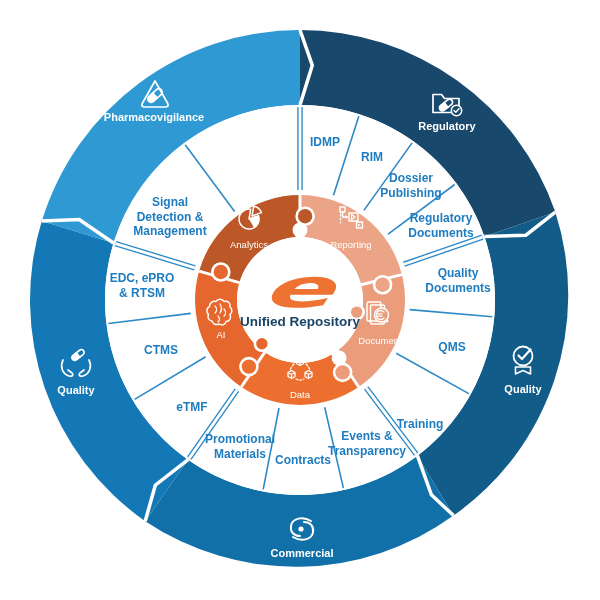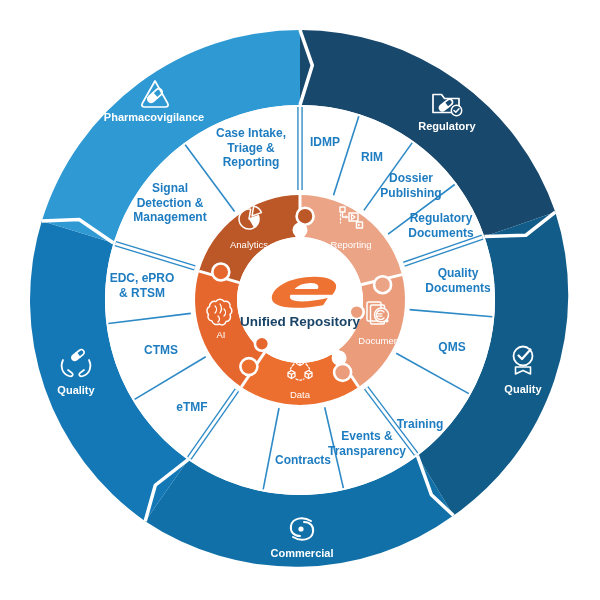--- a/index.html
+++ b/index.html
@@ -225,30 +225,29 @@
 Publishing</div>
   <div class="label mid-label" style="left:441px;top:226px">Regulatory
 Documents</div>
   <div class="label mid-label" style="left:458px;top:281px">Quality
 Documents</div>
   <div class="label mid-label" style="left:452px;top:347px">QMS</div>
   <div class="label mid-label" style="left:420px;top:424px">Training</div>
   <div class="label mid-label" style="left:367px;top:444px">Events &amp;
 Transparency</div>
   <div class="label mid-label" style="left:303px;top:460px">Contracts</div>
+  <div class="label mid-label" style="left:240px;top:447px">Promotional
+Materials</div>
   <div class="label mid-label" style="left:192px;top:407px">eTMF</div>
   <div class="label mid-label" style="left:161px;top:350px">CTMS</div>
   <div class="label mid-label" style="left:142px;top:286px">EDC, ePRO
 &amp; RTSM</div>
-  <div class="label mid-label" style="left:170px;top:203px">Signal
+  <div class="label mid-label" style="left:170px;top:217px">Signal
 Detection &amp;
 Management</div>
-  <div class="label mid-label" style="left:251px;top:148px">Case Intake,
-Triage &amp;
-Reporting</div>
 
   <div class="label area-label" style="left:154px;top:117px">Pharmacovigilance</div>
   <div class="label area-label" style="left:447px;top:126px">Regulatory</div>
   <div class="label area-label" style="left:523px;top:389px">Quality</div>
   <div class="label area-label" style="left:302px;top:553px">Commercial</div>
   <div class="label area-label" style="left:76px;top:390px">Quality</div>
 
   <div class="label core-label" style="left:249px;top:245px">Analytics</div>
   <div class="label core-label" style="left:351px;top:245px">Reporting</div>
   <div class="label core-label" style="left:380px;top:341px">Document</div>

